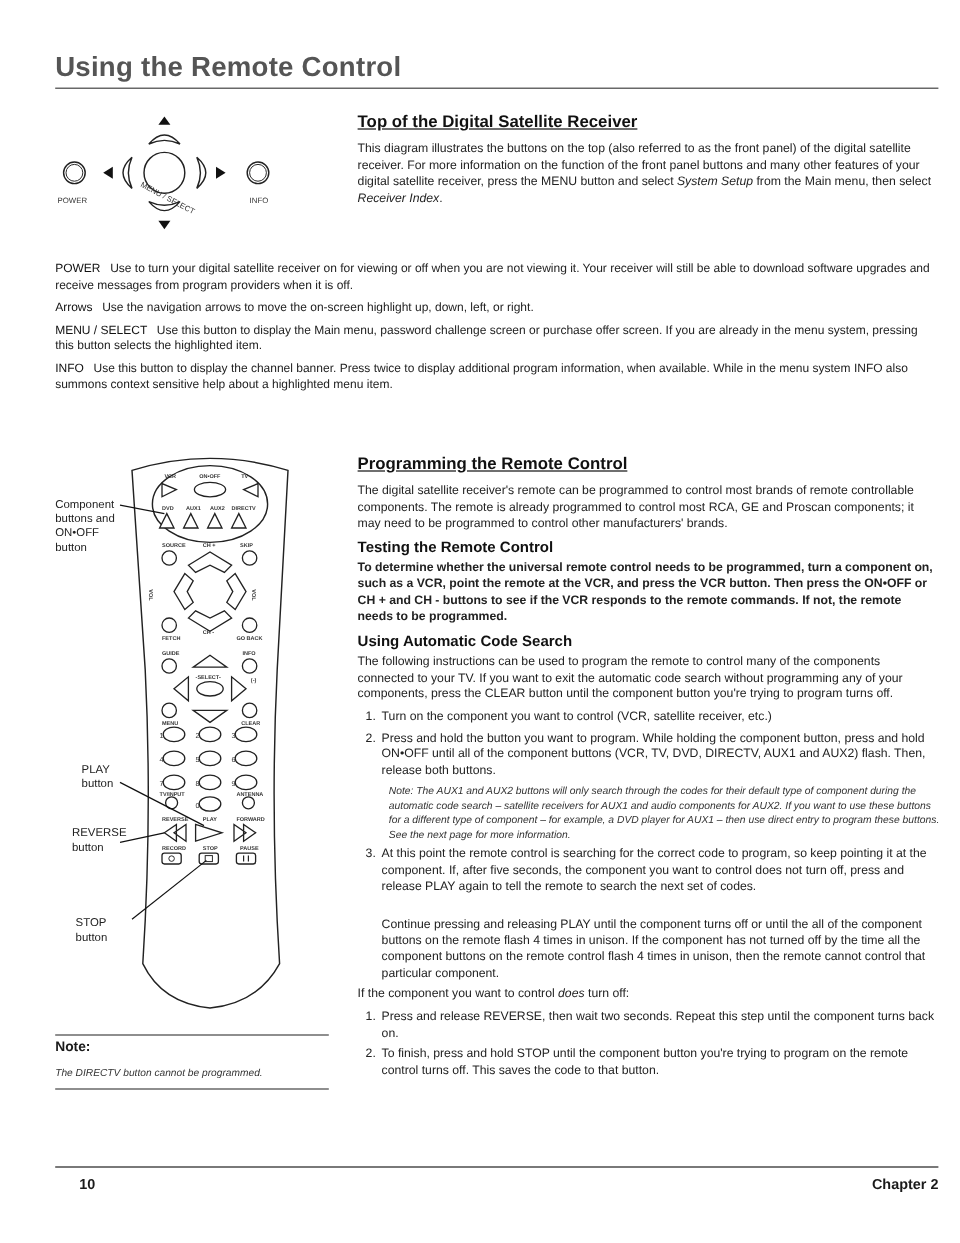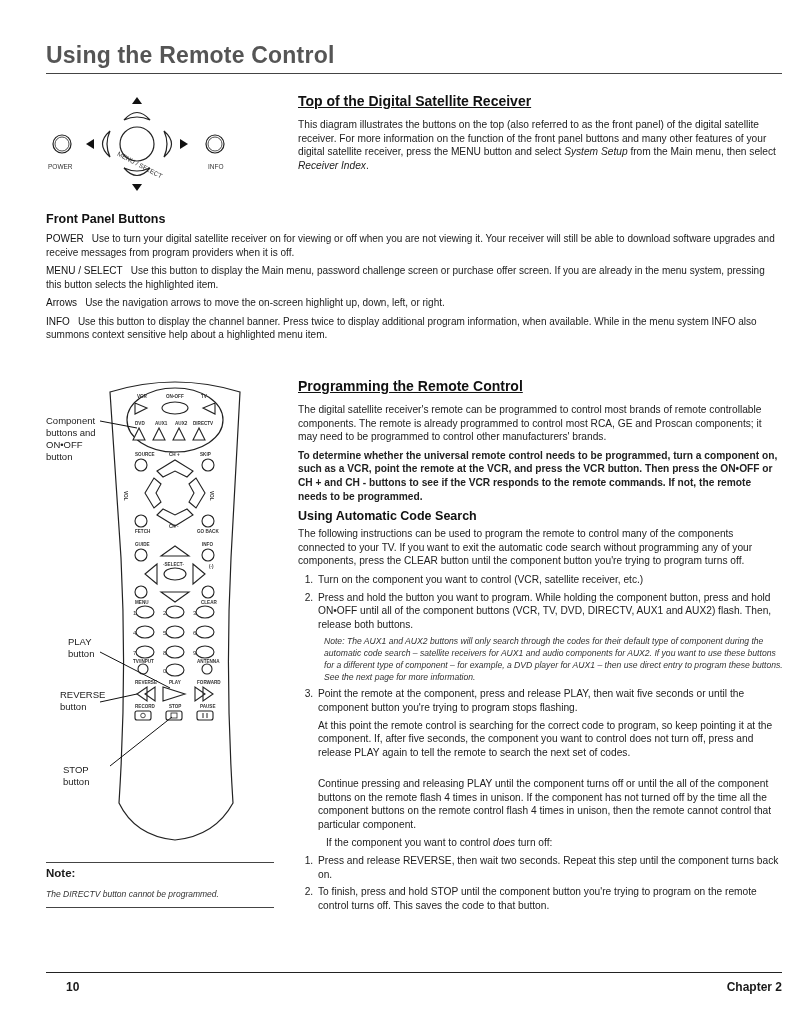--- a/index.html
+++ b/index.html
@@ -67,30 +67,29 @@
 </div>
 
 <div class="abs" style="left:298px; top:93px; width:480px;">
   <div class="h2">Top of the Digital Satellite Receiver</div>
   <div class="body-text" style="margin-top:9px;">
     <span>This diagram illustrates the buttons on the top (also referred to as the front panel) of the digital satellite receiver. For more information on the function of the front panel buttons and many other features of your digital satellite receiver, press the MENU button and select </span><i>System Setup</i><span> from the Main menu, then select </span><i>Receiver Index</i><span>.</span>
   </div>
 </div>
 
 <div class="abs" style="left:46px; top:212px; width:730px;">
-  <div class="h3">Front Panel Buttons</div>
   <div style="margin-top:6px;">
     <div class="fp-item">
       <span class="fp-term">POWER</span><span>Use to turn your digital satellite receiver on for viewing or off when you are not viewing it. Your receiver will still be able to download software upgrades and receive messages from program providers when it is off.</span>
     </div>
     <div class="fp-item">
+      <span class="fp-term">Arrows</span><span>Use the navigation arrows to move the on-screen highlight up, down, left, or right.</span>
+    </div>
+    <div class="fp-item">
       <span class="fp-term">MENU / SELECT</span><span>Use this button to display the Main menu, password challenge screen or purchase offer screen. If you are already in the menu system, pressing this button selects the highlighted item.</span>
-    </div>
-    <div class="fp-item">
-      <span class="fp-term">Arrows</span><span>Use the navigation arrows to move the on-screen highlight up, down, left, or right.</span>
     </div>
     <div class="fp-item">
       <span class="fp-term">INFO</span><span>Use this button to display the channel banner. Press twice to display additional program information, when available. While in the menu system INFO also summons context sensitive help about a highlighted menu item.</span>
     </div>
   </div>
 </div>
 
 <div class="abs" style="left:105px; top:378px; width:140px; height:470px;">
   <svg width="140" height="470" viewBox="0 0 140 470">
     <path d="M5 14 Q70 -6 135 14 L126 180 Q120 300 128 425 Q110 458 70 462 Q30 458 14 425 Q22 300 16 180 Z" fill="#fff" stroke="#222" stroke-width="1.2"></path>
@@ -202,39 +201,39 @@
 <div class="abs note-box-rule" style="left:46px; top:862px; width:228px;"></div>
 <div class="abs" style="left:46px; top:867px; font-size:11.5px; font-weight:bold;">Note:</div>
 <div class="abs" style="left:46px; top:889px; font-size:8.5px; font-style:italic; color:#333;">The DIRECTV button cannot be programmed.</div>
 <div class="abs note-box-rule" style="left:46px; top:907px; width:228px;"></div>
 
 <div class="abs" style="left:298px; top:378px; width:485px;">
   <div class="h2">Programming the Remote Control</div>
   <div class="body-text" style="margin-top:9px;">
     <p>The digital satellite receiver's remote can be programmed to control most brands of remote controllable components. The remote is already programmed to control most RCA, GE and Proscan components; it may need to be programmed to control other manufacturers' brands.</p>
   </div>
+  <div class="h3" style="margin-top:4px;">Testing the Remote Control</div>
   <div class="body-text" style="margin-top:4px;font-weight:bold;">
     <p>To determine whether the universal remote control needs to be programmed, turn a component on, such as a VCR, point the remote at the VCR, and press the VCR button. Then press the ON•OFF or CH + and CH - buttons to see if the VCR responds to the remote commands. If not, the remote needs to be programmed.</p>
   </div>
   <div class="h3" style="margin-top:6px;">Using Automatic Code Search</div>
   <div class="body-text" style="margin-top:4px;">
     <p>The following instructions can be used to program the remote to control many of the components connected to your TV. If you want to exit the automatic code search without programming any of your components, press the CLEAR button until the component button you're trying to program turns off.</p>
     <ol class="steps">
       <li>Turn on the component you want to control (VCR, satellite receiver, etc.)</li>
       <li>Press and hold the button you want to program. While holding the component button, press and hold ON•OFF until all of the component buttons (VCR, TV, DVD, DIRECTV, AUX1 and AUX2) flash. Then, release both buttons.</li>
     </ol>
     <div class="note-inset">Note: The AUX1 and AUX2 buttons will only search through the codes for their default type of component during the automatic  code search – satellite receivers for AUX1 and audio components for AUX2. If you want to use these buttons for a different type of component – for example, a DVD player for AUX1 – then use direct entry to program these buttons.  See the next page for more information.</div>
     <ol class="steps" start="3">
       <li>
-        <div>Point the remote at the component, press and release PLAY, then wait five seconds or until the component button you're trying to program stops flashing.</div>
         <p style="margin:4px 0 0 0;">At this point the remote control is searching for the correct code to program, so keep pointing it at the component. If, after five seconds, the component you want to control does not turn off, press and release PLAY again to tell the remote to search the next set of codes.</p>
         <p style="margin:18px 0 0 0;">Continue pressing and releasing PLAY until the component turns off or until the all of the component buttons on the remote flash 4 times in unison. If the component has not turned off by the time all the component buttons on the remote control flash 4 times in unison, then the remote cannot control that particular component.</p>
       </li>
     </ol>
-    <p style="margin-top:2px;margin-left:28px;"><span>If the component you want to control </span><i>does</i><span> turn off:</span></p>
+    <p style="margin-top:2px;"><span>If the component you want to control </span><i>does</i><span> turn off:</span></p>
     <ol class="steps">
       <li>Press and release REVERSE, then wait two seconds. Repeat this step until the component turns back on.</li>
       <li>To finish, press and hold STOP until the component button you're trying to program on the remote control turns off. This saves the code to that button.</li>
     </ol>
   </div>
 </div>
 
 <div class="abs footer-rule"></div>
 <div class="abs footer-num">10</div>
 <div class="abs footer-chap">Chapter 2</div>

